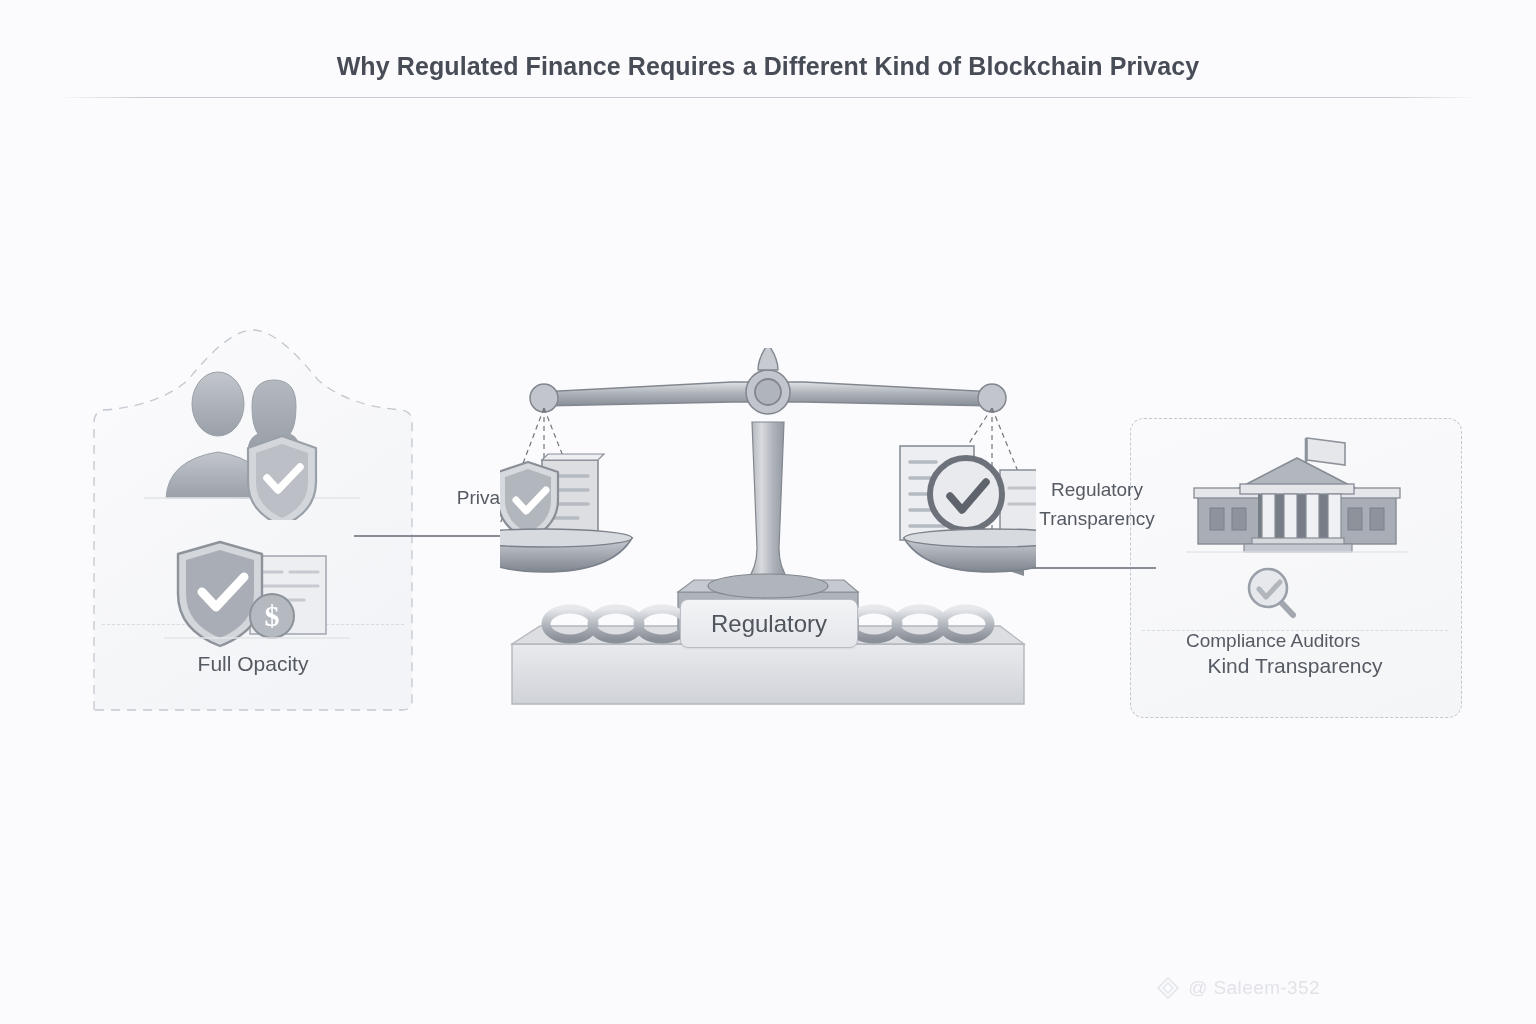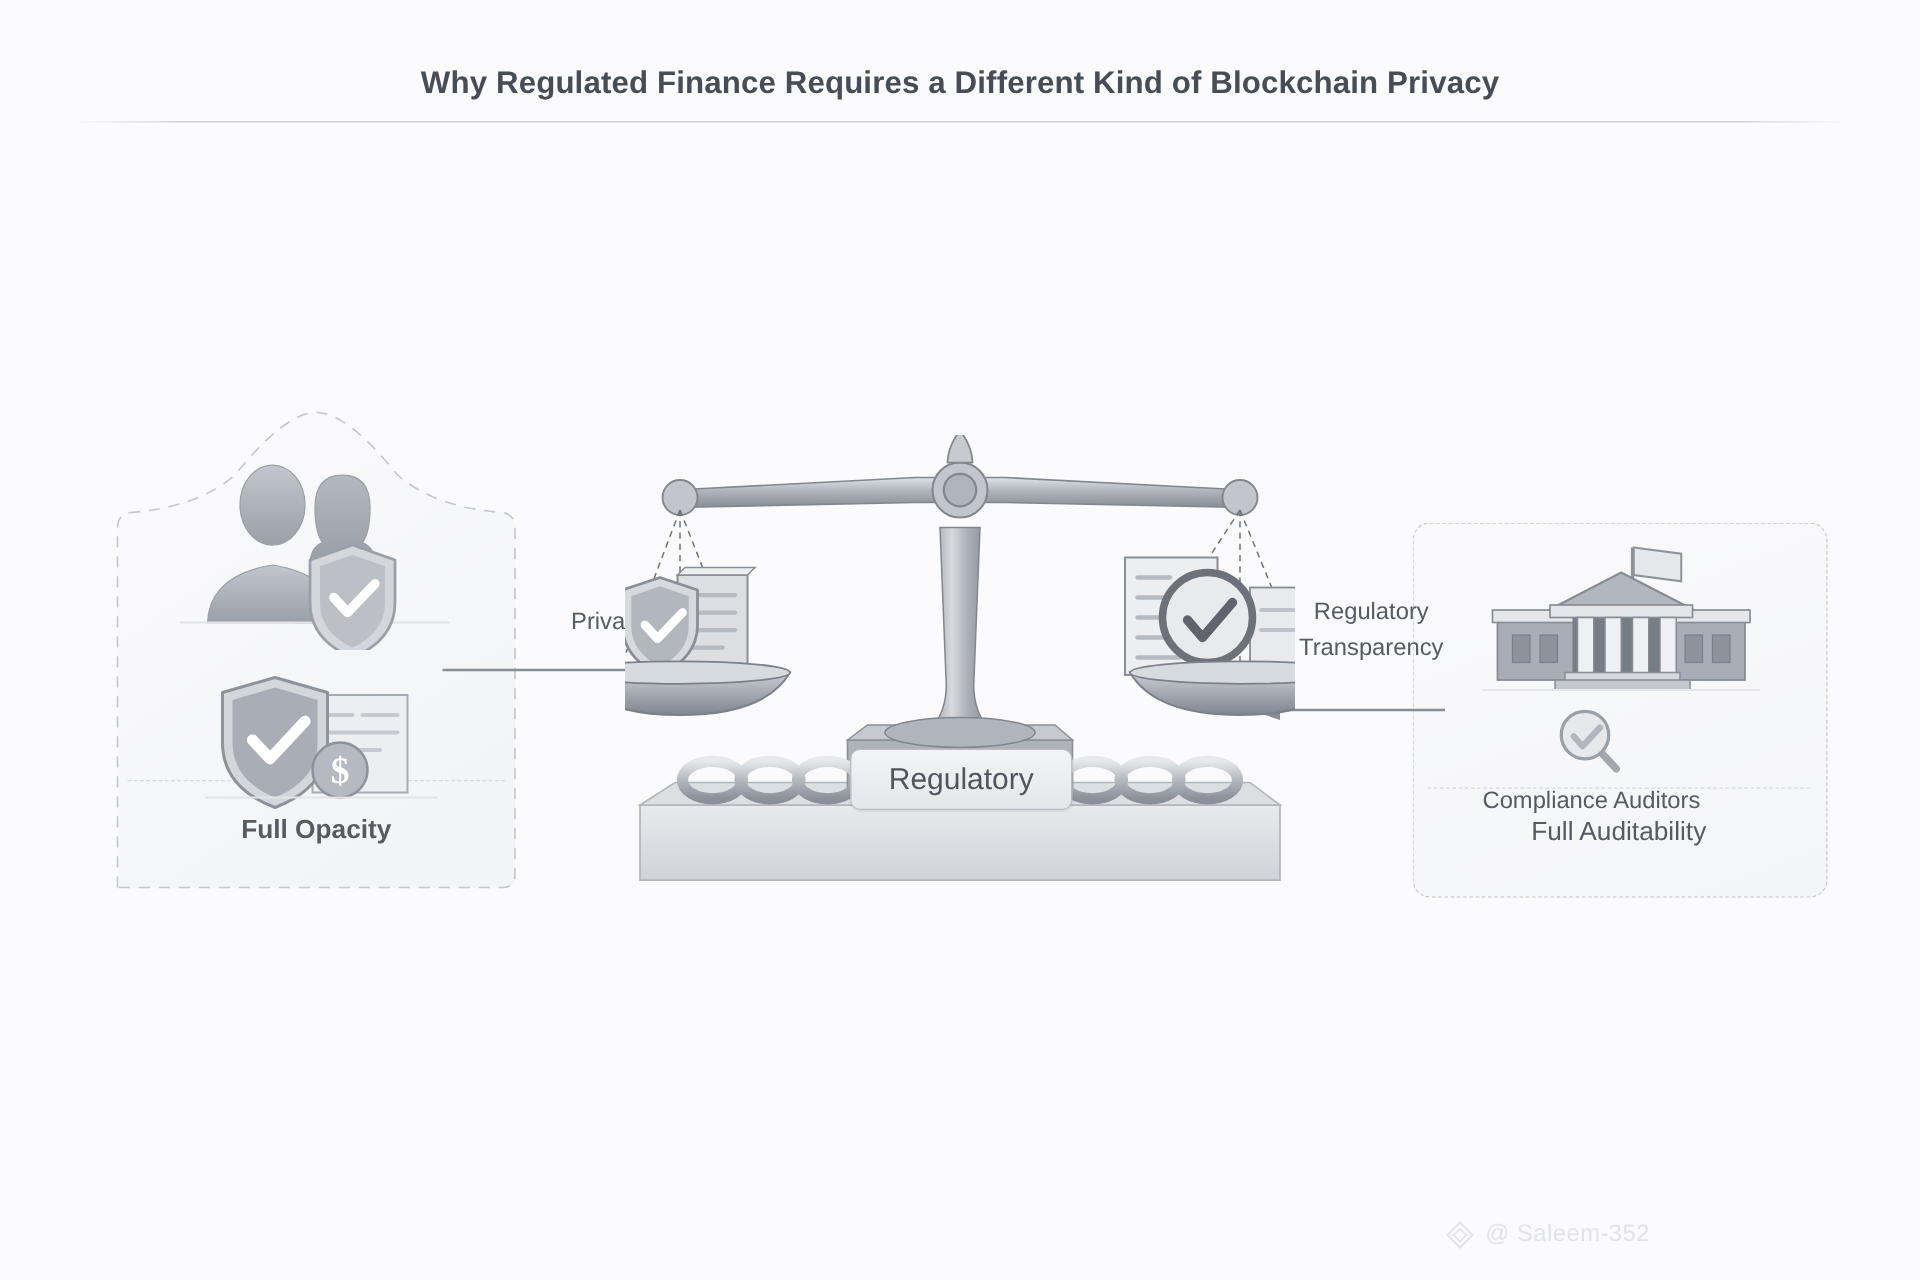--- a/index.html
+++ b/index.html
@@ -35,21 +35,21 @@
     font-size:21px;color:#555a63;font-weight:400;
   }
 
   
   #left-panel{left:88px;top:318px;width:330px;height:398px;}
   #left-panel .arch-svg{position:absolute;left:0;top:0;}
   #left-panel .inner-sep{
     position:absolute;left:14px;top:306px;width:302px;height:0;
     border-top:1px dashed #d7dae0;
   }
-  #left-label{top:652px;font-weight:bold;}
+  #left-label{top:652px;}
 
   
   #right-panel{left:1130px;top:418px;width:330px;height:298px;}
   #right-panel .box{
     position:absolute;left:0;top:0;width:330px;height:298px;
     border:1px dashed #c3c7cf;border-radius:14px;
     background:linear-gradient(160deg,#fafafc 0%,#f4f5f7 100%);
   }
   #right-panel .inner-sep{
     position:absolute;left:12px;top:212px;width:306px;height:0;
@@ -210,21 +210,21 @@
 
     <div class="art" style="left:56px;top:148px;display:flex;align-items:center;gap:10px;flex-direction:column;">
       <svg width="54" height="54" viewBox="0 0 54 54">
         <line x1="33" y1="34" x2="47" y2="49" stroke="#a3a8b0" stroke-width="6" stroke-linecap="round"></line>
         <circle cx="22" cy="22" r="19" fill="#e6e8ec" stroke="#9aa0a8" stroke-width="2.6"></circle>
         <path d="M13 23 l7 8 l14 -15" fill="none" stroke="#b2b7be" stroke-width="5" stroke-linecap="round" stroke-linejoin="round"></path>
       </svg>
       <span style="font-size:19px;color:#555a63;white-space:nowrap;">Compliance Auditors</span>
     </div>
   </div>
-  <div id="right-label" class="panel-label" style="left:1130px;width:330px;">Full Auditability</div>
+  <div id="right-label" class="panel-label" style="left:1130px;width:330px;">Kind Transparency</div>
 
   <div id="arrow-left-label" class="arrow-label">Privacy</div>
   <svg class="arrow-wrap" style="left:352px;top:524px;" width="210" height="24">
     <line x1="2" y1="12" x2="184" y2="12" stroke="#878c95" stroke-width="2"></line>
     <path d="M182 4 l22 8 l-22 8 z" fill="#878c95"></path>
   </svg>
 
   <div id="arrow-right-label" class="arrow-label">
     <span>Regulatory</span><br>
     <span>Transparency</span>

